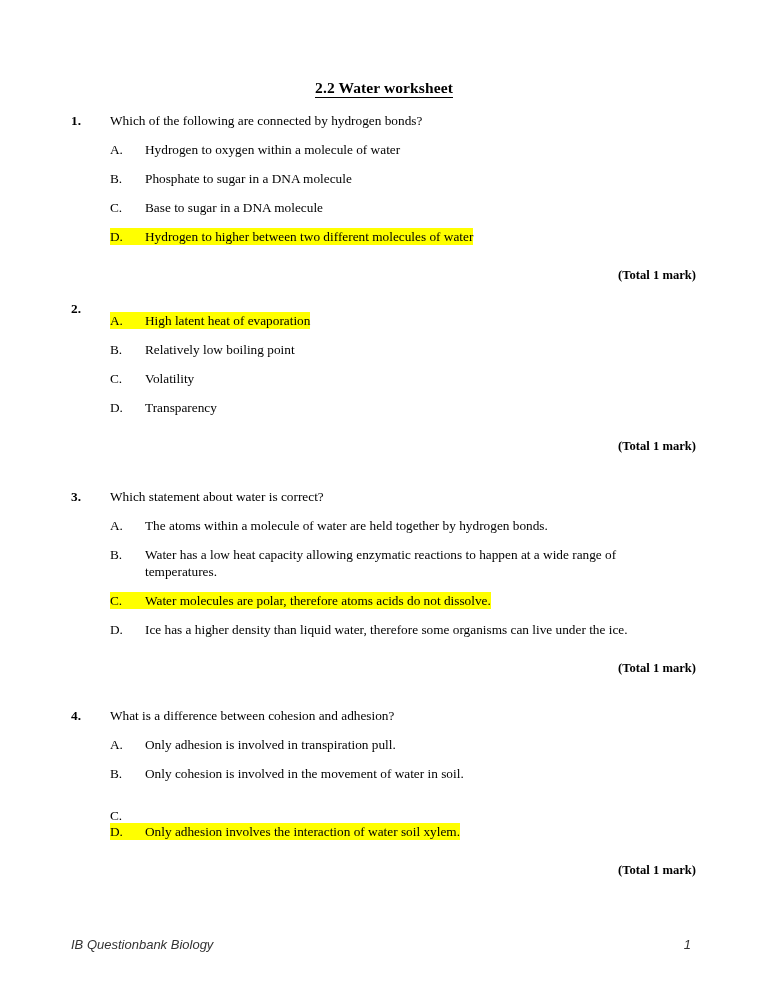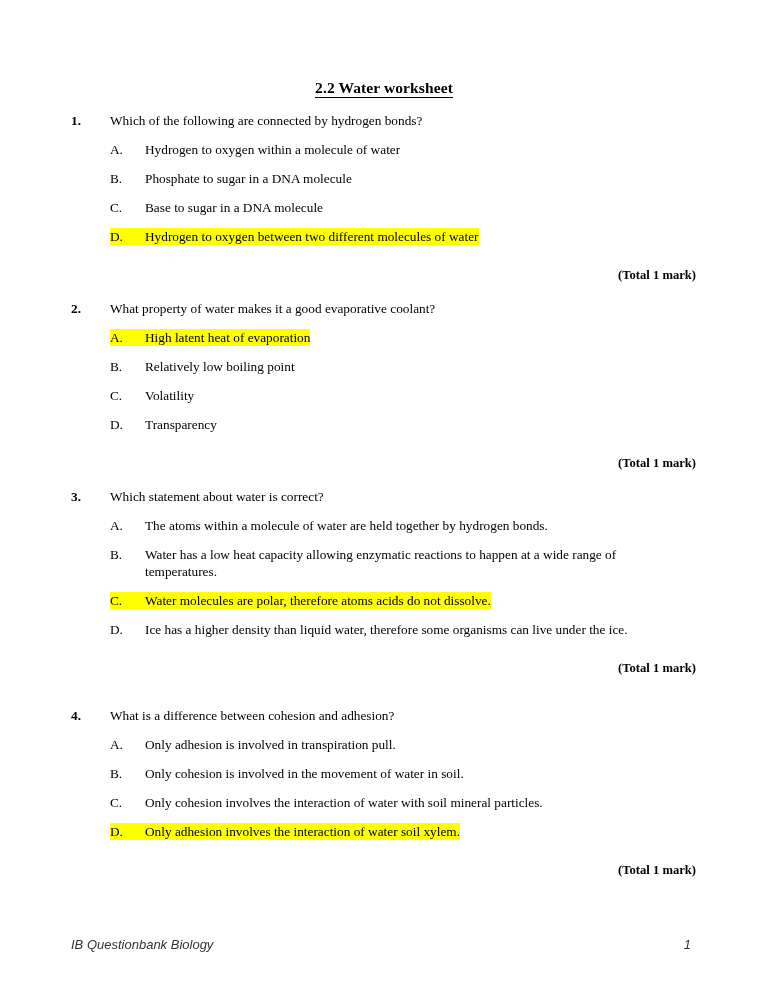--- a/index.html
+++ b/index.html
@@ -129,26 +129,26 @@
     <span>2.2 Water worksheet</span>
   </div>
 
   <div id="questions-root">
       <div class="question" style="top: 112px;">
         <div class="q-stem"><span class="q-number">1.</span><span>Which of the following are connected by hydrogen bonds?</span></div>
         <div class="options">
           <div class="option"><span class="opt-inner"><span class="opt-letter">A.</span><span>Hydrogen to oxygen within a molecule of water</span></span></div>
           <div class="option"><span class="opt-inner"><span class="opt-letter">B.</span><span>Phosphate to sugar in a DNA molecule</span></span></div>
           <div class="option"><span class="opt-inner"><span class="opt-letter">C.</span><span>Base to sugar in a DNA molecule</span></span></div>
-          <div class="option highlight"><span class="opt-inner"><span class="opt-letter">D.</span><span>Hydrogen to oxygen between two different molecules of water</span></span></div>
+          <div class="option highlight"><span class="opt-inner"><span class="opt-letter">D.</span><span>Hydrogen to higher between two different molecules of water</span></span></div>
         </div>
         <div class="total-mark">(Total 1 mark)</div>
       </div>
       <div class="question" style="top: 300px;">
-        <div class="q-stem"><span class="q-number">2.</span><span>What property of water makes it a good evaporative coolant?</span></div>
+        <div class="q-stem"><span class="q-number">2.</span></div>
         <div class="options">
           <div class="option highlight"><span class="opt-inner"><span class="opt-letter">A.</span><span>High latent heat of evaporation</span></span></div>
           <div class="option"><span class="opt-inner"><span class="opt-letter">B.</span><span>Relatively low boiling point</span></span></div>
           <div class="option"><span class="opt-inner"><span class="opt-letter">C.</span><span>Volatility</span></span></div>
           <div class="option"><span class="opt-inner"><span class="opt-letter">D.</span><span>Transparency</span></span></div>
         </div>
         <div class="total-mark">(Total 1 mark)</div>
       </div>
       <div class="question" style="top: 488px;">
         <div class="q-stem"><span class="q-number">3.</span><span>Which statement about water is correct?</span></div>
@@ -158,21 +158,21 @@
           <div class="option highlight"><span class="opt-inner"><span class="opt-letter">C.</span><span>Water molecules are polar, therefore atoms acids do not dissolve.</span></span></div>
           <div class="option"><span class="opt-inner"><span class="opt-letter">D.</span><span>Ice has a higher density than liquid water, therefore some organisms can live under the ice.</span></span></div>
         </div>
         <div class="total-mark">(Total 1 mark)</div>
       </div>
       <div class="question" style="top: 707px;">
         <div class="q-stem"><span class="q-number">4.</span><span>What is a difference between cohesion and adhesion?</span></div>
         <div class="options">
           <div class="option"><span class="opt-inner"><span class="opt-letter">A.</span><span>Only adhesion is involved in transpiration pull.</span></span></div>
           <div class="option"><span class="opt-inner"><span class="opt-letter">B.</span><span>Only cohesion is involved in the movement of water in soil.</span></span></div>
-          <div class="option"><span class="opt-inner"><span class="opt-letter">C.</span><span>Only cohesion involves the interaction of water with soil mineral particles.</span></span></div>
+          <div class="option"><span class="opt-inner"><span class="opt-letter">C.</span></span></div>
           <div class="option highlight"><span class="opt-inner"><span class="opt-letter">D.</span><span>Only adhesion involves the interaction of water soil xylem.</span></span></div>
         </div>
         <div class="total-mark">(Total 1 mark)</div>
       </div>
     </div>
 
   <div class="footer">
     <span class="footer-left">IB Questionbank Biology</span>
     <span class="footer-right">1</span>
   </div>

